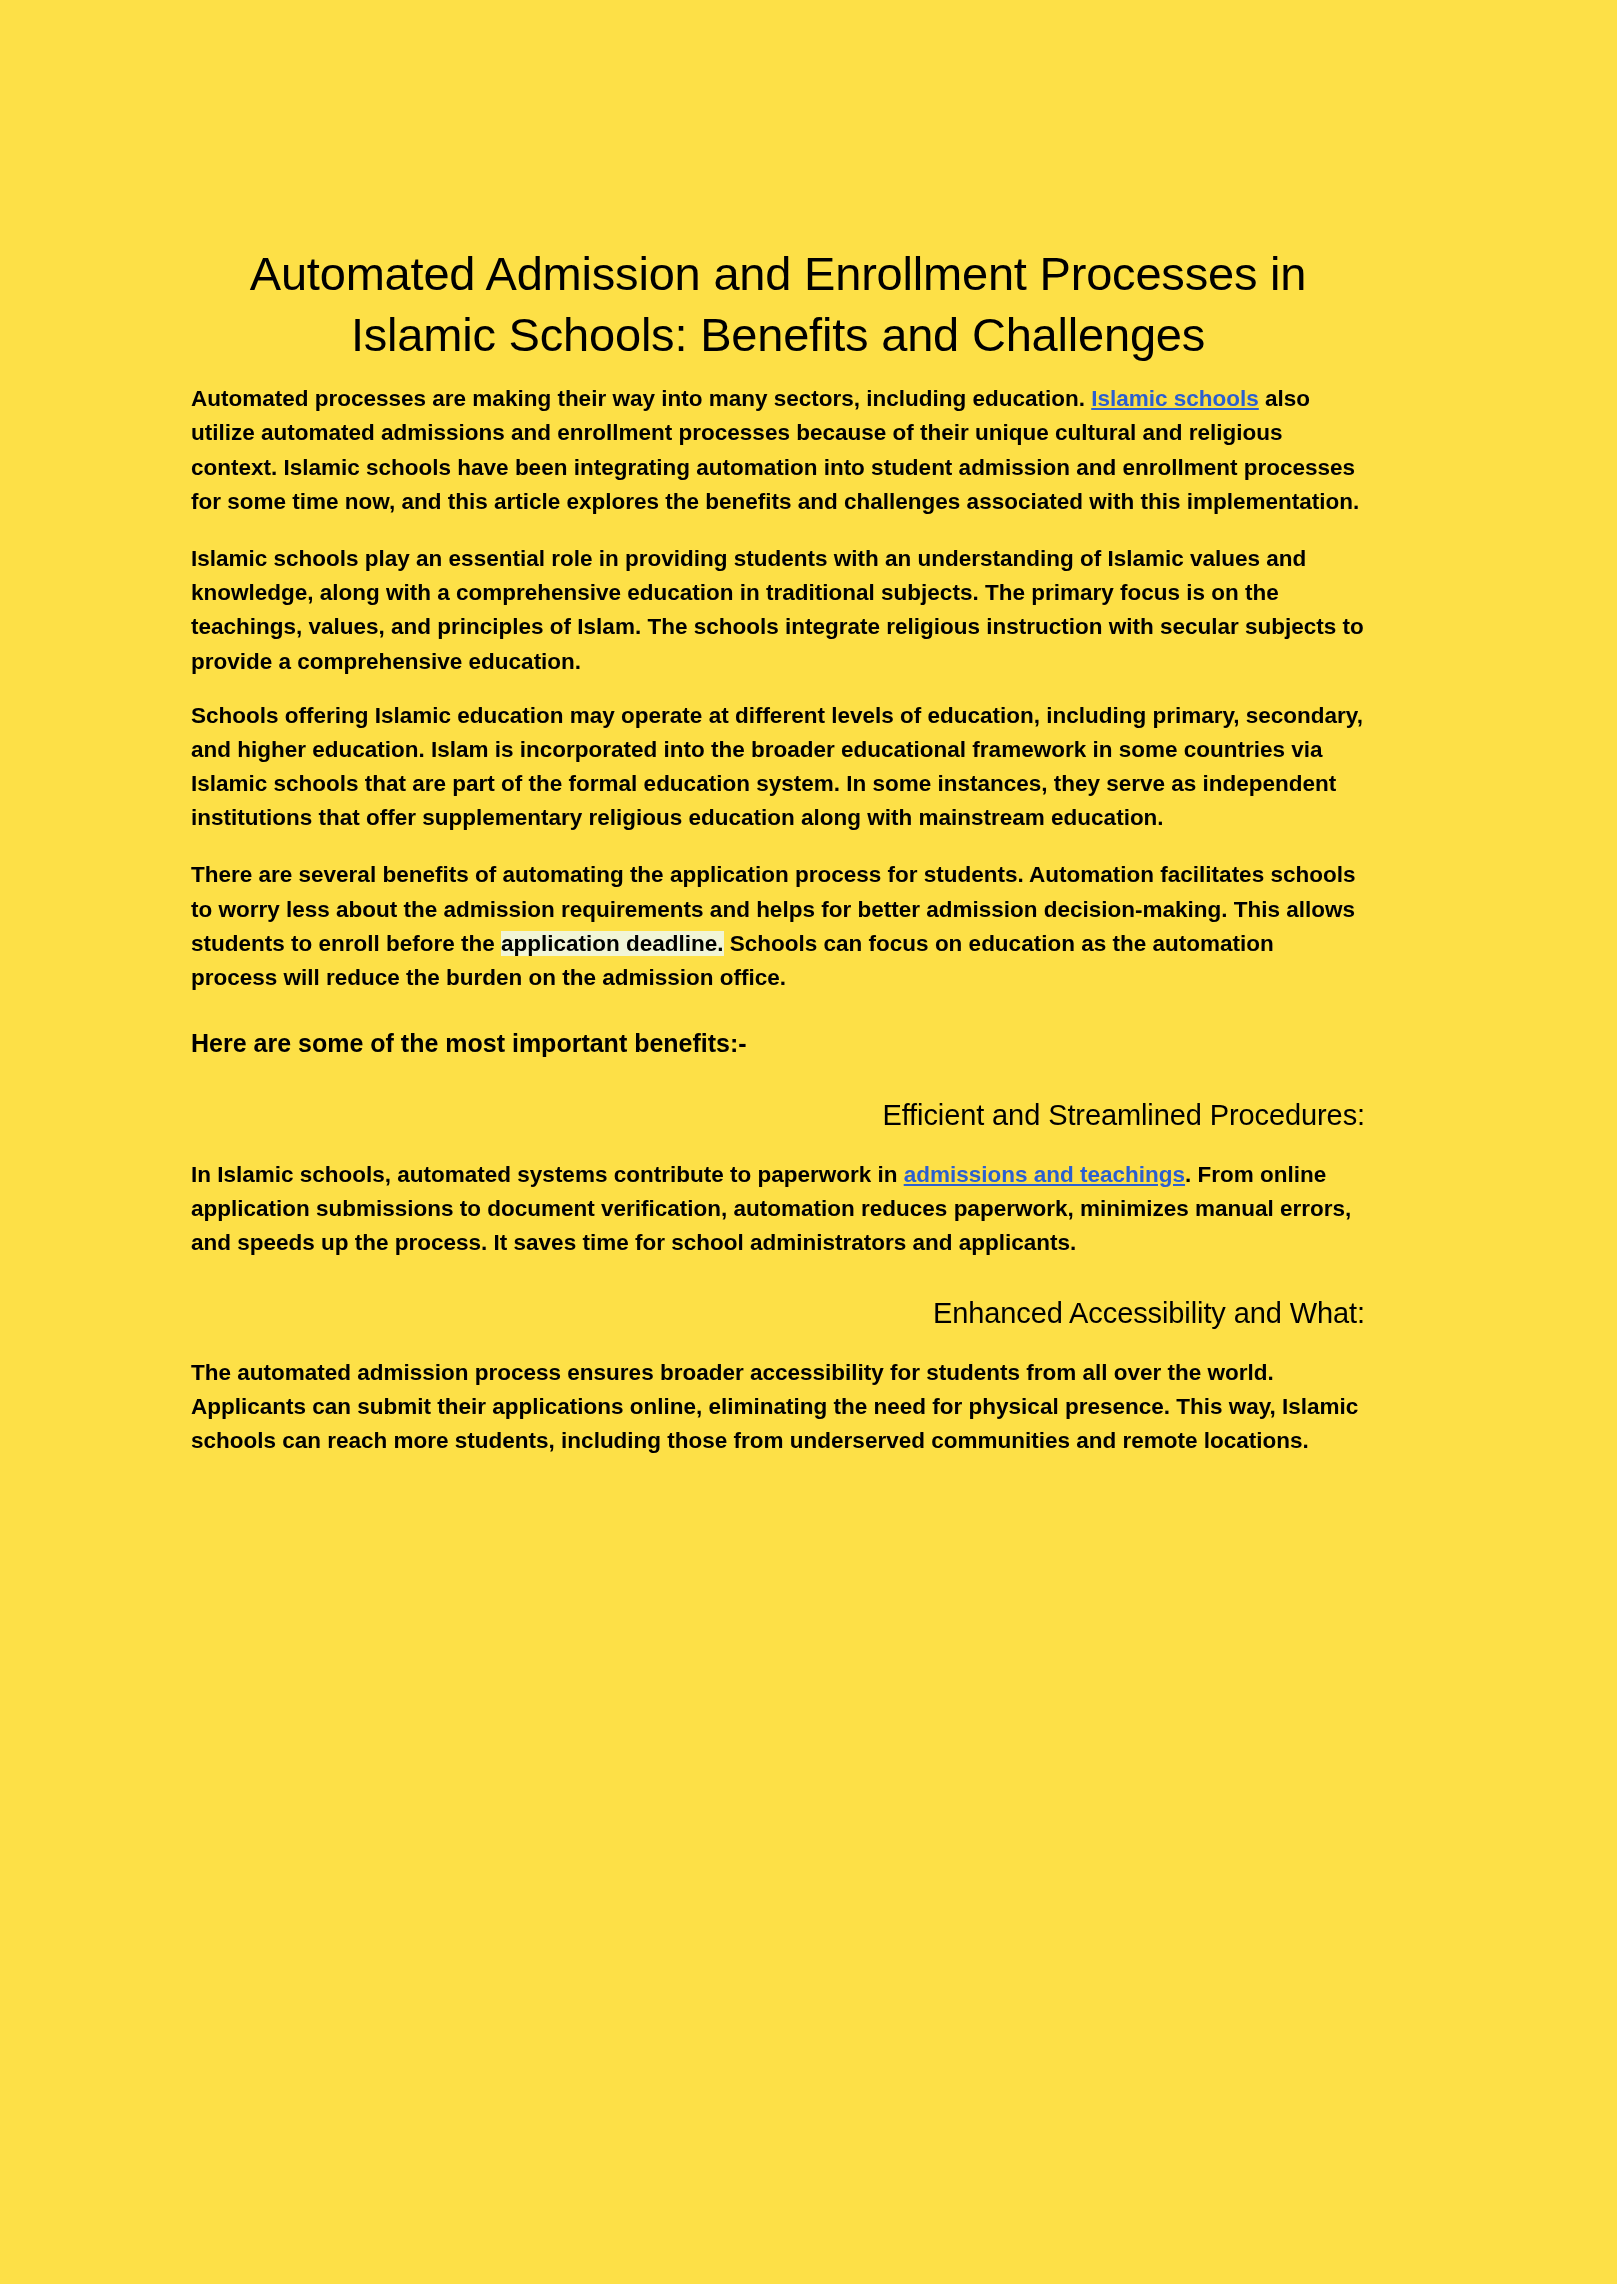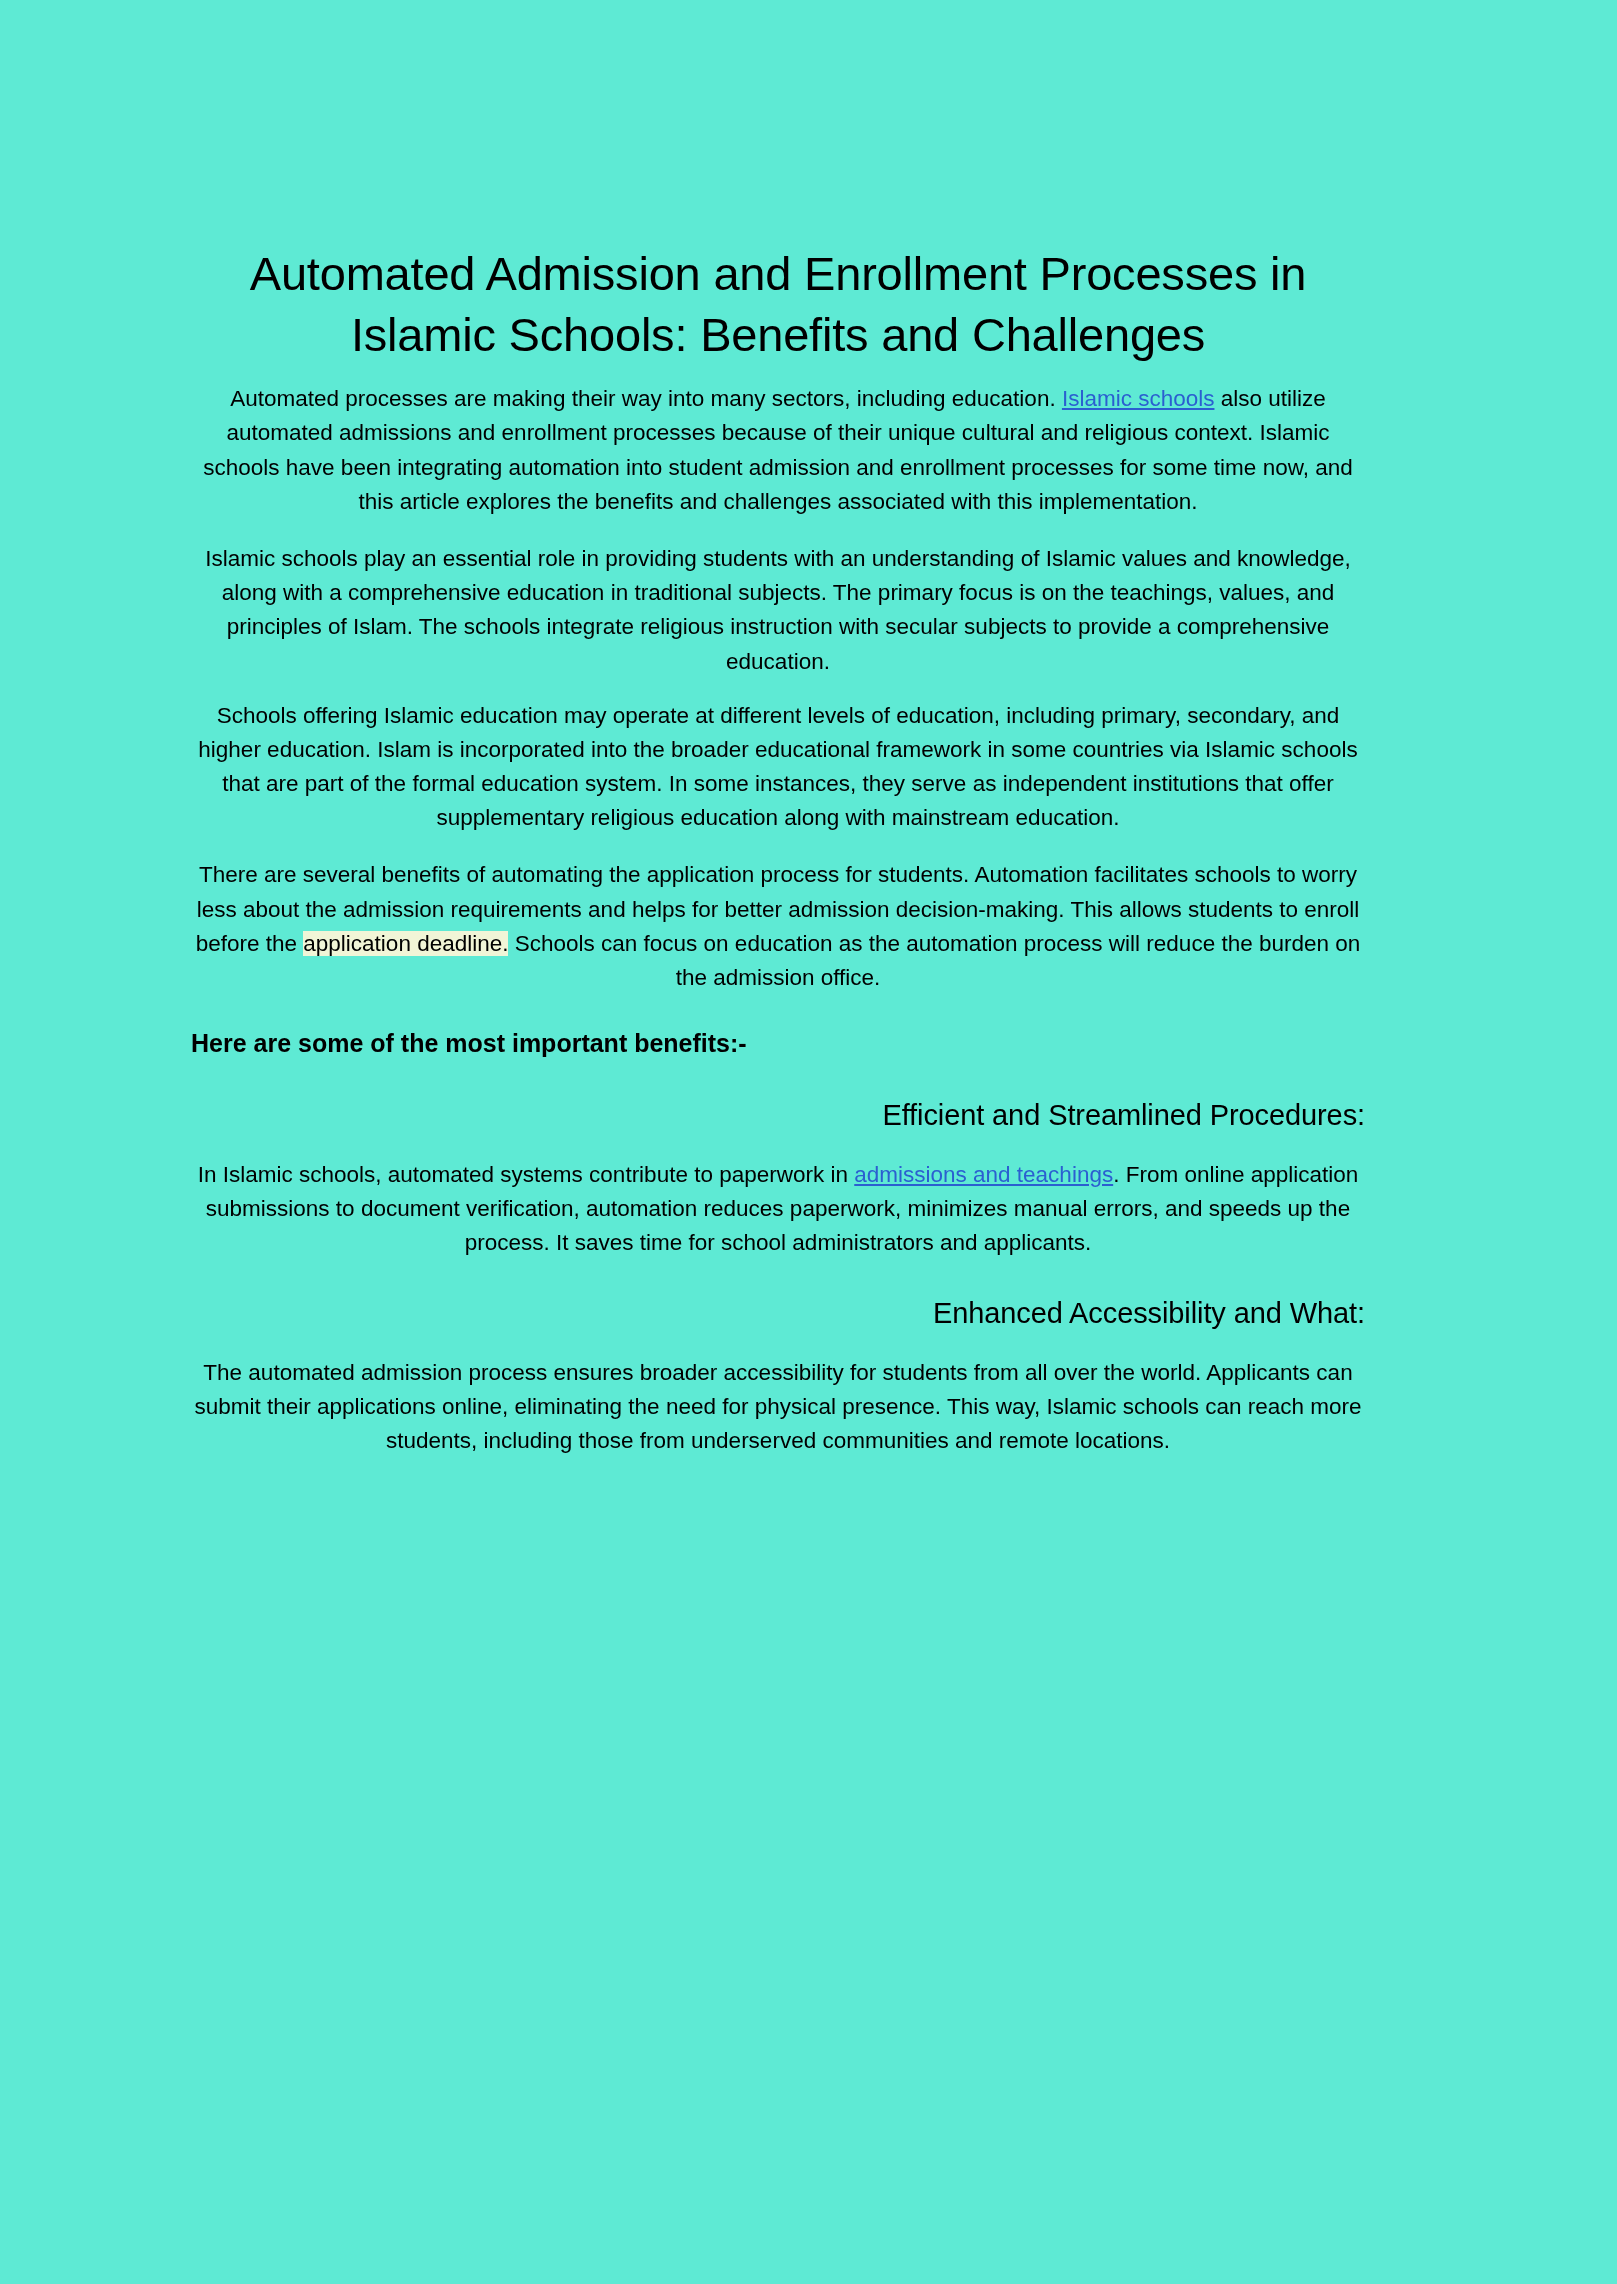--- a/index.html
+++ b/index.html
@@ -11,44 +11,44 @@
     width: 1617px;
     height: 2284px;
     font-family: "Liberation Sans", sans-serif;
     color: #000000;
     -webkit-font-smoothing: antialiased;
   }
   .page {
     position: relative;
     width: 1617px;
     height: 2284px;
-    background: #5eead4;
+    background: #fde047;
     box-sizing: border-box;
     padding: 243px 252px 0 191px;
   }
   .doc-title {
     font-size: 47px;
     font-weight: 400;
     line-height: 1.30;
     text-align: center;
     letter-spacing: -0.2px;
     color: #000000;
     margin: 0 0 7.6px 0;
     padding: 0;
     max-width: 1175px;
   }
   .body-text {
     font-size: 22.5px;
     line-height: 1.52;
-    font-weight: 400;
+    font-weight: 700;
     color: #000000;
     margin: 0;
     padding: 0;
     max-width: 1179px;
-    text-align: center;
+    text-align: left;
   }
   .para {
     margin-top: 20px;
   }
   .para-first {
     margin-top: 17px;
   }
   h2.section-head {
     font-size: 33px;
     font-weight: 400;

